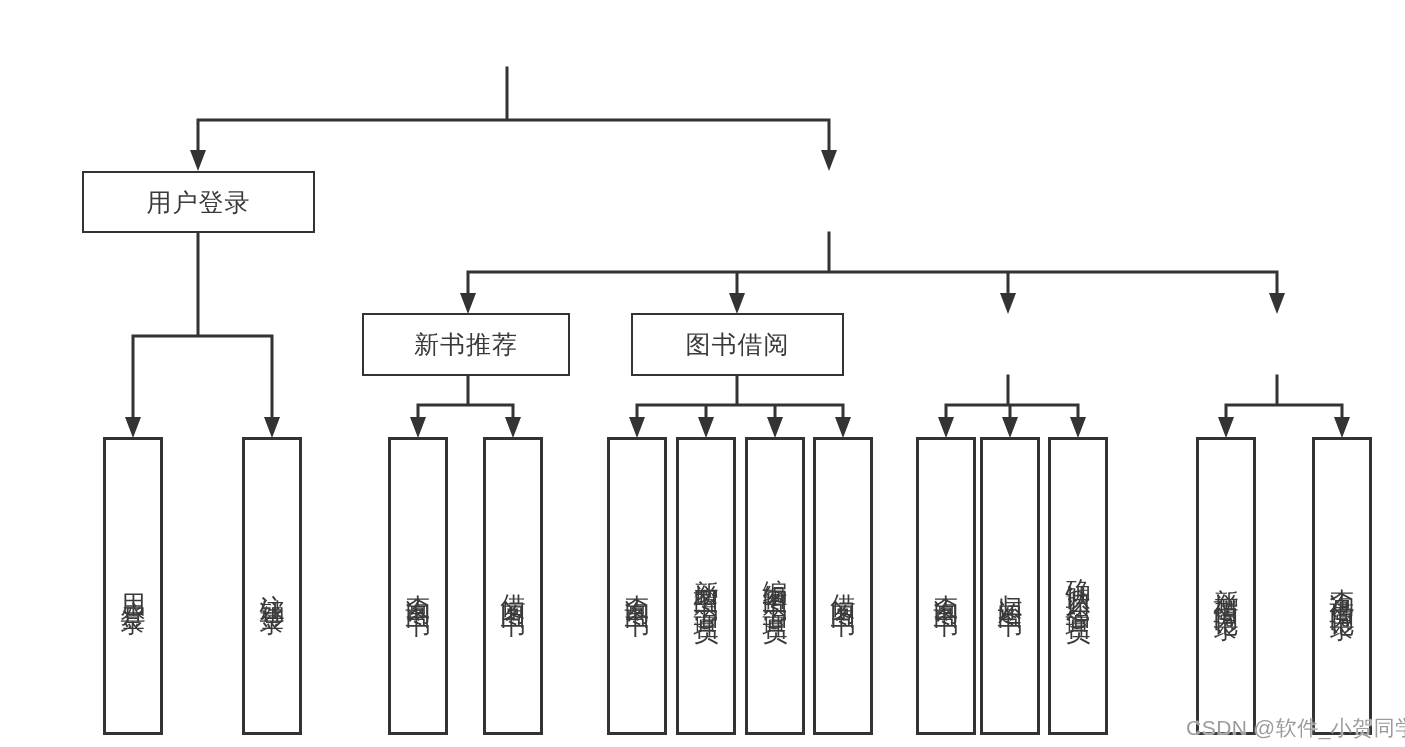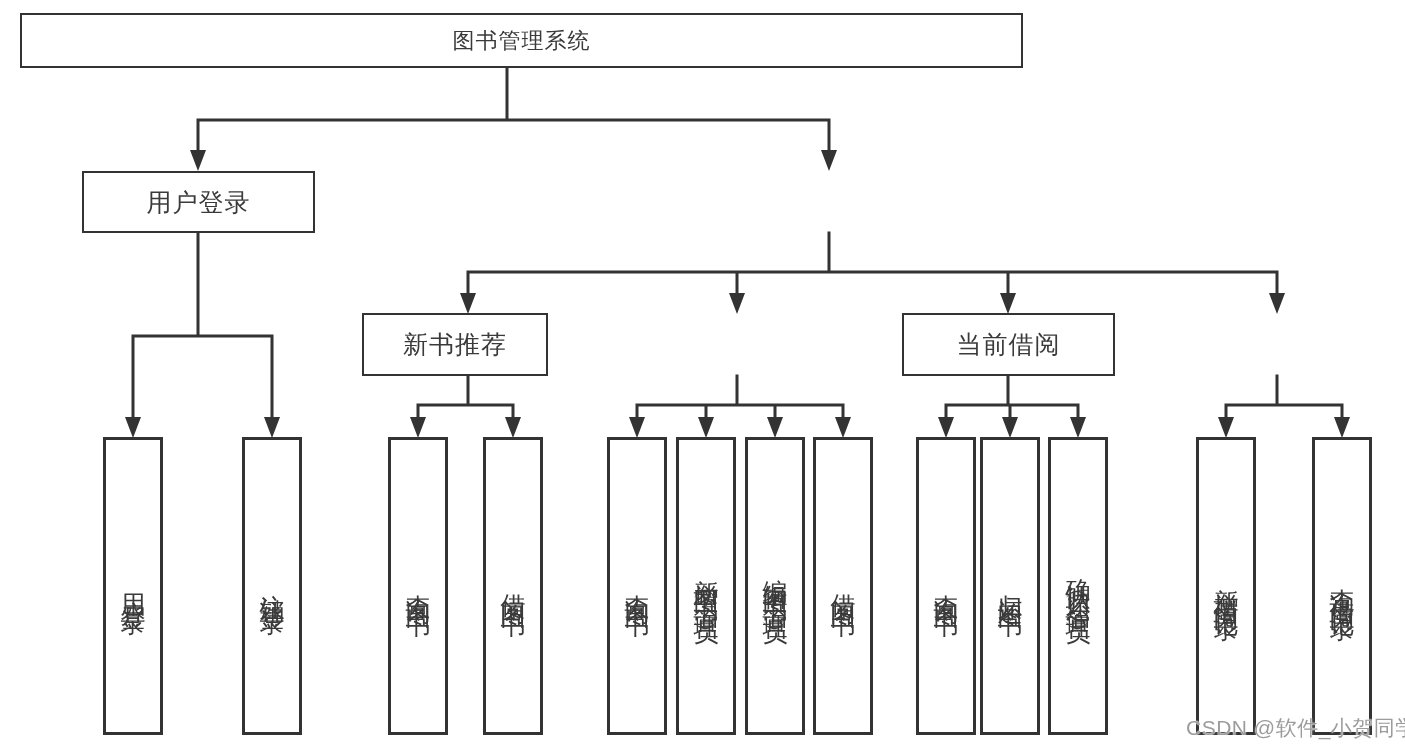--- a/index.html
+++ b/index.html
@@ -81,33 +81,30 @@
 </head>
 <body>
 
 <div class="canvas">
 
   <svg class="connectors" width="1405" height="747" viewBox="0 0 1405 747" xmlns="http://www.w3.org/2000/svg">
     <path class="cline" d="M507 68 V120 M198 120 H829 M198 120 V152 M829 120 V152 M198 233 V336 M133 336 H272 M133 336 V419 M272 336 V419 M829 233 V272 M468 272 H1277 M468 272 V295 M737 272 V295 M1008 272 V295 M1277 272 V295 M468 376 V405 M418 405 H513 M418 405 V419 M513 405 V419 M737 376 V405 M637 405 H843 M637 405 V419 M706 405 V419 M775 405 V419 M843 405 V419 M1008 376 V405 M946 405 H1078 M946 405 V419 M1010 405 V419 M1078 405 V419 M1277 376 V405 M1226 405 H1342 M1226 405 V419 M1342 405 V419"></path>
     <path class="chead" d="M190 150 H206 L198 171 Z M821 150 H837 L829 171 Z M460 293 H476 L468 314 Z M729 293 H745 L737 314 Z M1000 293 H1016 L1008 314 Z M1269 293 H1285 L1277 314 Z M125 417 H141 L133 438 Z M264 417 H280 L272 438 Z M410 417 H426 L418 438 Z M505 417 H521 L513 438 Z M629 417 H645 L637 438 Z M698 417 H714 L706 438 Z M767 417 H783 L775 438 Z M835 417 H851 L843 438 Z M938 417 H954 L946 438 Z M1002 417 H1018 L1010 438 Z M1070 417 H1086 L1078 438 Z M1218 417 H1234 L1226 438 Z M1334 417 H1350 L1342 438 Z"></path>
   </svg>
 
-  <div class="node root" style="left:20px; top:13px; width:1003px; height:55px;">
-    <span class="hlabel">图书管理系统</span>
-  </div>
 
   <div class="node" style="left:82px; top:171px; width:233px; height:62px;">
     <span class="hlabel">用户登录</span>
   </div>
 
-  <div class="node" style="left:362px; top:313px; width:186px; height:63px;">
+  <div class="node" style="left:362px; top:313px; width:208px; height:63px;">
     <span class="hlabel">新书推荐</span>
   </div>
-  <div class="node" style="left:902px; top:313px; width:213px; height:63px;">
-    <span class="hlabel">当前借阅</span>
+  <div class="node" style="left:631px; top:313px; width:213px; height:63px;">
+    <span class="hlabel">图书借阅</span>
   </div>
 
   <div class="node leaf" style="left:103px; top:437px; width:60px; height:298px;">
     <span class="vlabel">用户登录</span>
   </div>
   <div class="node leaf" style="left:242px; top:437px; width:60px; height:298px;">
     <span class="vlabel">注销登录</span>
   </div>
 
   <div class="node leaf" style="left:388px; top:437px; width:60px; height:298px;">

